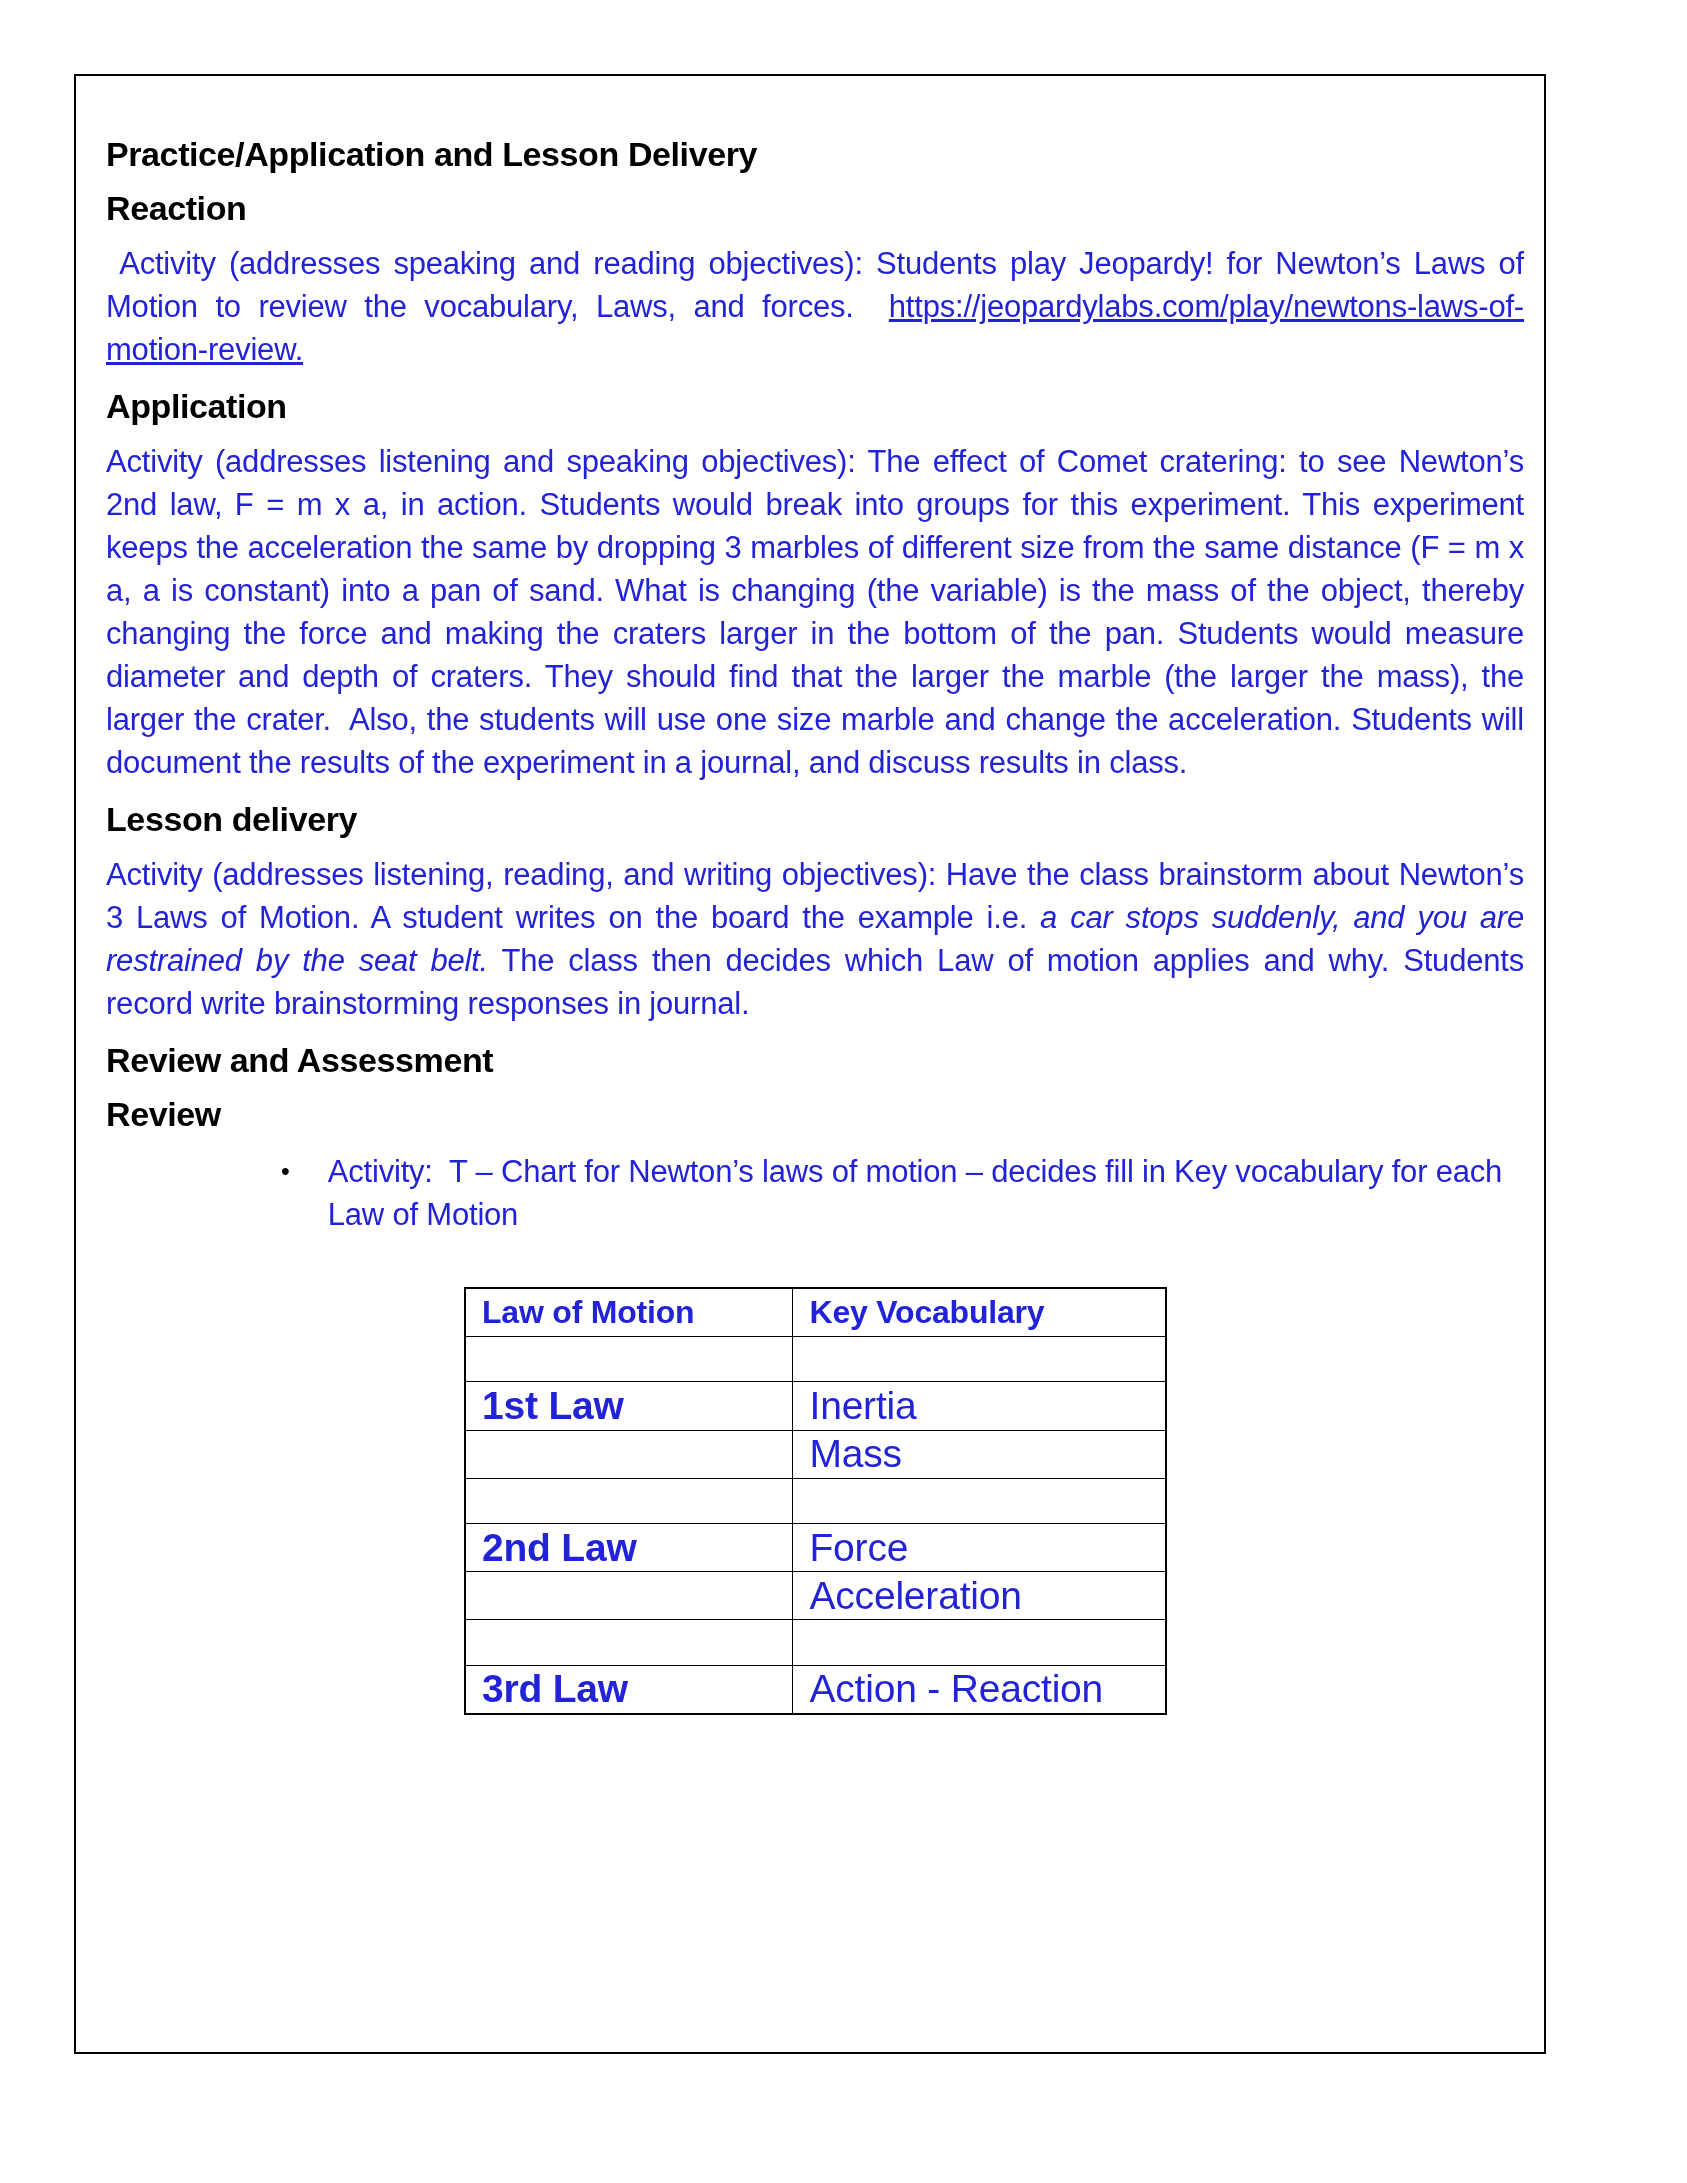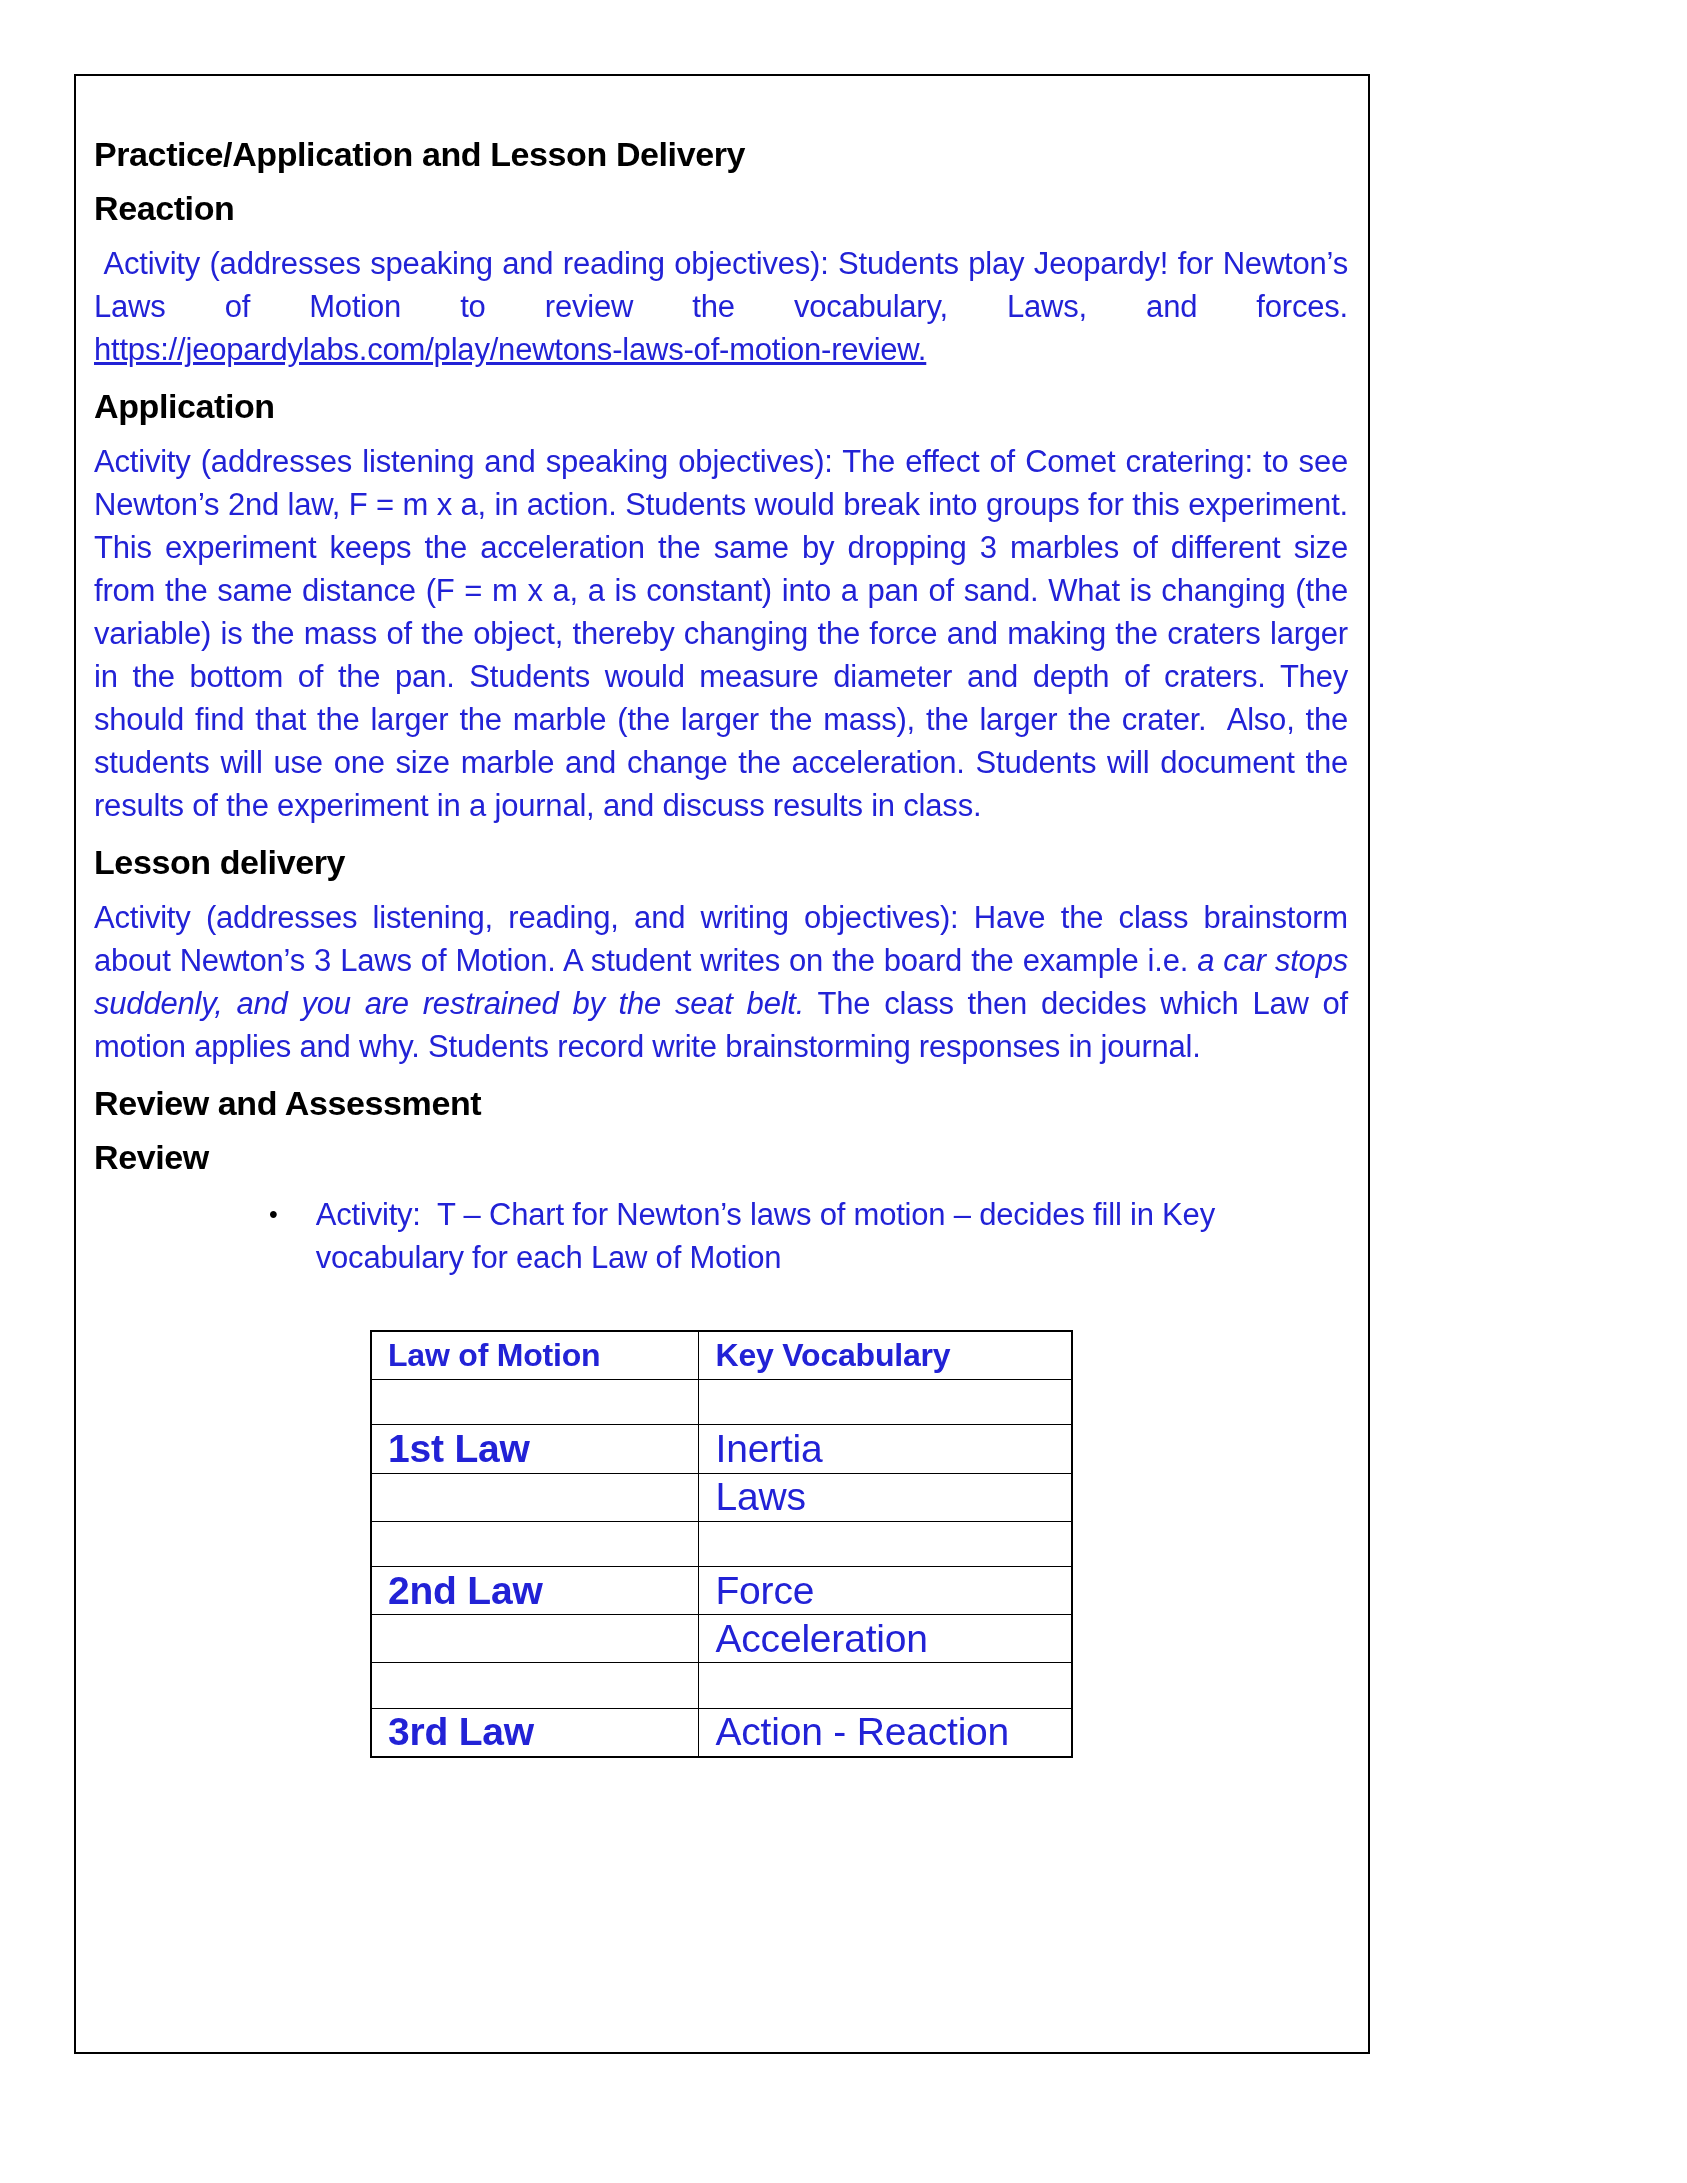--- a/index.html
+++ b/index.html
@@ -10,26 +10,26 @@
   body {
     width: 1687px;
     height: 2183px;
     position: relative;
     font-family: "Liberation Sans", sans-serif;
   }
   .frame {
     position: absolute;
     left: 74px;
     top: 74px;
-    width: 1296px;
+    width: 1472px;
     height: 1980px;
     border: 2.5px solid #000000;
     box-sizing: border-box;
     background: #ffffff;
-    padding: 58px 20px 0 18px;
+    padding: 58px 20px 0 30px;
   }
   h1, h2 {
     font-size: 34px;
     line-height: 41px;
     font-weight: bold;
     color: #000000;
     margin: 0 0 13px 0;
     letter-spacing: -0.4px;
   }
   .body-para {
@@ -143,21 +143,21 @@
       <tr>
         <td></td>
         <td></td>
       </tr>
       <tr>
         <td class="law-bold">1st Law</td>
         <td>Inertia</td>
       </tr>
       <tr>
         <td></td>
-        <td>Laws</td>
+        <td>Mass</td>
       </tr>
       <tr>
         <td></td>
         <td></td>
       </tr>
       <tr>
         <td class="law-bold">2nd Law</td>
         <td>Force</td>
       </tr>
       <tr>

